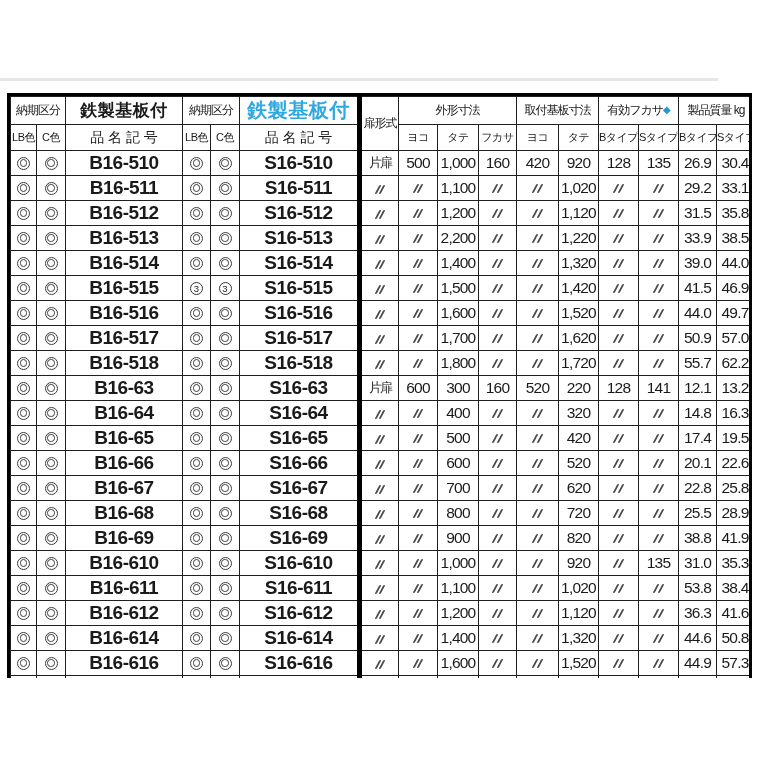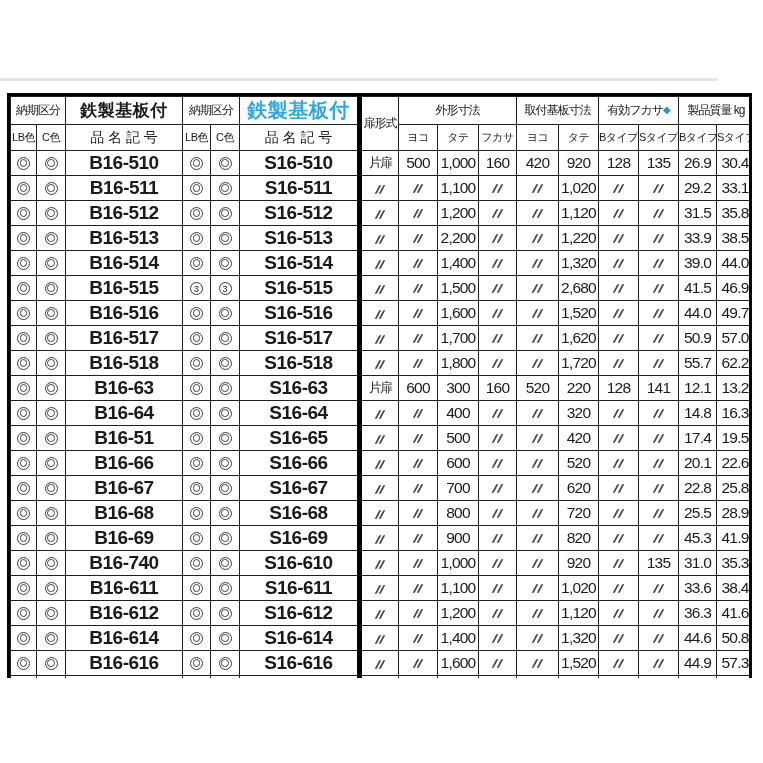--- a/index.html
+++ b/index.html
@@ -201,21 +201,21 @@
           <td class="col-sym"><span class="mark-dc"></span></td>
           <td class="col-code">B16-515</td>
           <td class="col-sym"><span class="mark-c3">3</span></td>
           <td class="col-sym"><span class="mark-c3">3</span></td>
           <td class="col-code">S16-515</td>
           <td class="col-door bL"><span class="mark-dt"></span><span class="mark-dt"></span></td>
           <td class="col-num"><span class="mark-dt"></span><span class="mark-dt"></span></td>
           <td class="col-num">1,500</td>
           <td class="col-num"><span class="mark-dt"></span><span class="mark-dt"></span></td>
           <td class="col-num"><span class="mark-dt"></span><span class="mark-dt"></span></td>
-          <td class="col-num">2,680</td>
+          <td class="col-num">1,420</td>
           <td class="col-num"><span class="mark-dt"></span><span class="mark-dt"></span></td>
           <td class="col-num"><span class="mark-dt"></span><span class="mark-dt"></span></td>
           <td class="col-num">41.5</td>
           <td class="col-num">46.9</td>
         </tr>
         <tr class="dr">
           <td class="col-sym"><span class="mark-dc"></span></td>
           <td class="col-sym"><span class="mark-dc"></span></td>
           <td class="col-code">B16-516</td>
           <td class="col-sym"><span class="mark-dc"></span></td>
@@ -300,21 +300,21 @@
           <td class="col-num"><span class="mark-dt"></span><span class="mark-dt"></span></td>
           <td class="col-num">320</td>
           <td class="col-num"><span class="mark-dt"></span><span class="mark-dt"></span></td>
           <td class="col-num"><span class="mark-dt"></span><span class="mark-dt"></span></td>
           <td class="col-num">14.8</td>
           <td class="col-num">16.3</td>
         </tr>
         <tr class="dr">
           <td class="col-sym"><span class="mark-dc"></span></td>
           <td class="col-sym"><span class="mark-dc"></span></td>
-          <td class="col-code">B16-51</td>
+          <td class="col-code">B16-65</td>
           <td class="col-sym"><span class="mark-dc"></span></td>
           <td class="col-sym"><span class="mark-dc"></span></td>
           <td class="col-code">S16-65</td>
           <td class="col-door bL"><span class="mark-dt"></span><span class="mark-dt"></span></td>
           <td class="col-num"><span class="mark-dt"></span><span class="mark-dt"></span></td>
           <td class="col-num">500</td>
           <td class="col-num"><span class="mark-dt"></span><span class="mark-dt"></span></td>
           <td class="col-num"><span class="mark-dt"></span><span class="mark-dt"></span></td>
           <td class="col-num">420</td>
           <td class="col-num"><span class="mark-dt"></span><span class="mark-dt"></span></td>
@@ -384,27 +384,27 @@
           <td class="col-sym"><span class="mark-dc"></span></td>
           <td class="col-code">S16-69</td>
           <td class="col-door bL"><span class="mark-dt"></span><span class="mark-dt"></span></td>
           <td class="col-num"><span class="mark-dt"></span><span class="mark-dt"></span></td>
           <td class="col-num">900</td>
           <td class="col-num"><span class="mark-dt"></span><span class="mark-dt"></span></td>
           <td class="col-num"><span class="mark-dt"></span><span class="mark-dt"></span></td>
           <td class="col-num">820</td>
           <td class="col-num"><span class="mark-dt"></span><span class="mark-dt"></span></td>
           <td class="col-num"><span class="mark-dt"></span><span class="mark-dt"></span></td>
-          <td class="col-num">45.3</td>
+          <td class="col-num">38.8</td>
           <td class="col-num">41.9</td>
         </tr>
         <tr class="dr">
           <td class="col-sym"><span class="mark-dc"></span></td>
           <td class="col-sym"><span class="mark-dc"></span></td>
-          <td class="col-code">B16-740</td>
+          <td class="col-code">B16-610</td>
           <td class="col-sym"><span class="mark-dc"></span></td>
           <td class="col-sym"><span class="mark-dc"></span></td>
           <td class="col-code">S16-610</td>
           <td class="col-door bL"><span class="mark-dt"></span><span class="mark-dt"></span></td>
           <td class="col-num"><span class="mark-dt"></span><span class="mark-dt"></span></td>
           <td class="col-num">1,000</td>
           <td class="col-num"><span class="mark-dt"></span><span class="mark-dt"></span></td>
           <td class="col-num"><span class="mark-dt"></span><span class="mark-dt"></span></td>
           <td class="col-num">920</td>
           <td class="col-num"><span class="mark-dt"></span><span class="mark-dt"></span></td>
@@ -420,21 +420,21 @@
           <td class="col-sym"><span class="mark-dc"></span></td>
           <td class="col-code">S16-611</td>
           <td class="col-door bL"><span class="mark-dt"></span><span class="mark-dt"></span></td>
           <td class="col-num"><span class="mark-dt"></span><span class="mark-dt"></span></td>
           <td class="col-num">1,100</td>
           <td class="col-num"><span class="mark-dt"></span><span class="mark-dt"></span></td>
           <td class="col-num"><span class="mark-dt"></span><span class="mark-dt"></span></td>
           <td class="col-num">1,020</td>
           <td class="col-num"><span class="mark-dt"></span><span class="mark-dt"></span></td>
           <td class="col-num"><span class="mark-dt"></span><span class="mark-dt"></span></td>
-          <td class="col-num">33.6</td>
+          <td class="col-num">53.8</td>
           <td class="col-num">38.4</td>
         </tr>
         <tr class="dr">
           <td class="col-sym"><span class="mark-dc"></span></td>
           <td class="col-sym"><span class="mark-dc"></span></td>
           <td class="col-code">B16-612</td>
           <td class="col-sym"><span class="mark-dc"></span></td>
           <td class="col-sym"><span class="mark-dc"></span></td>
           <td class="col-code">S16-612</td>
           <td class="col-door bL"><span class="mark-dt"></span><span class="mark-dt"></span></td>

